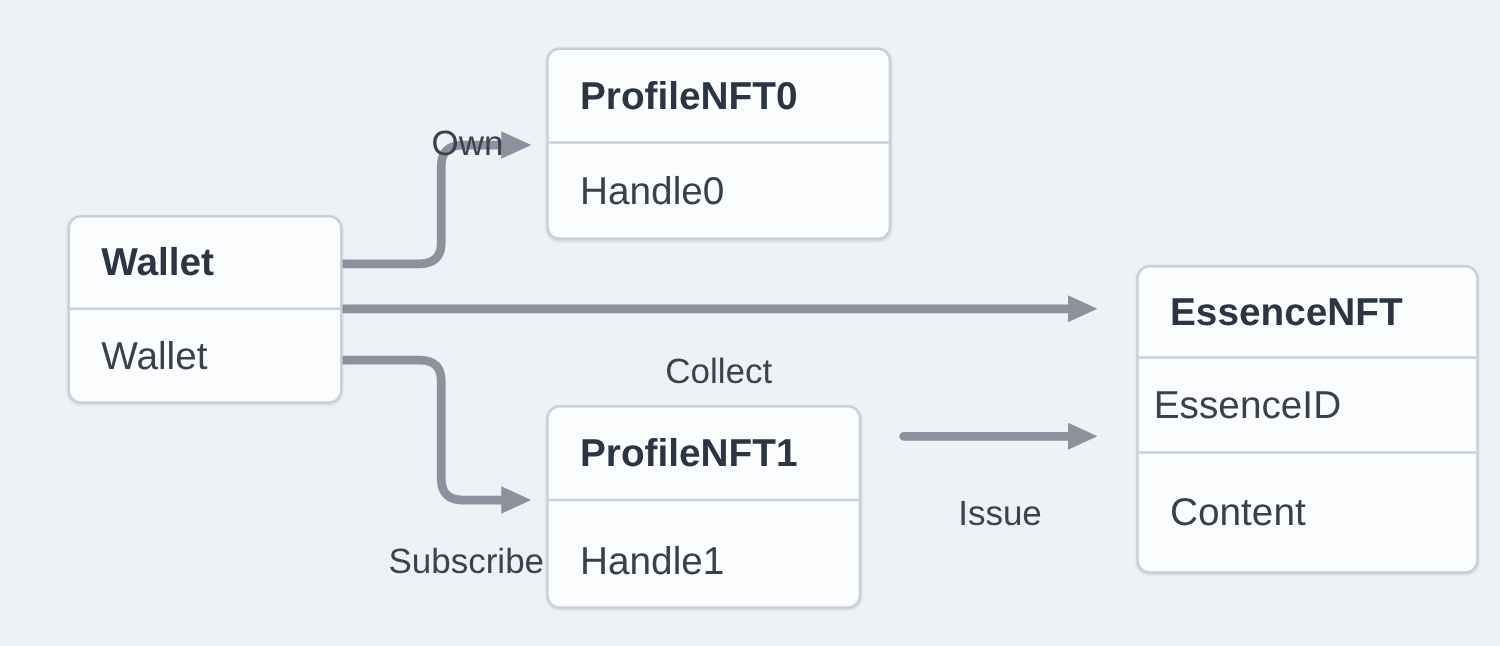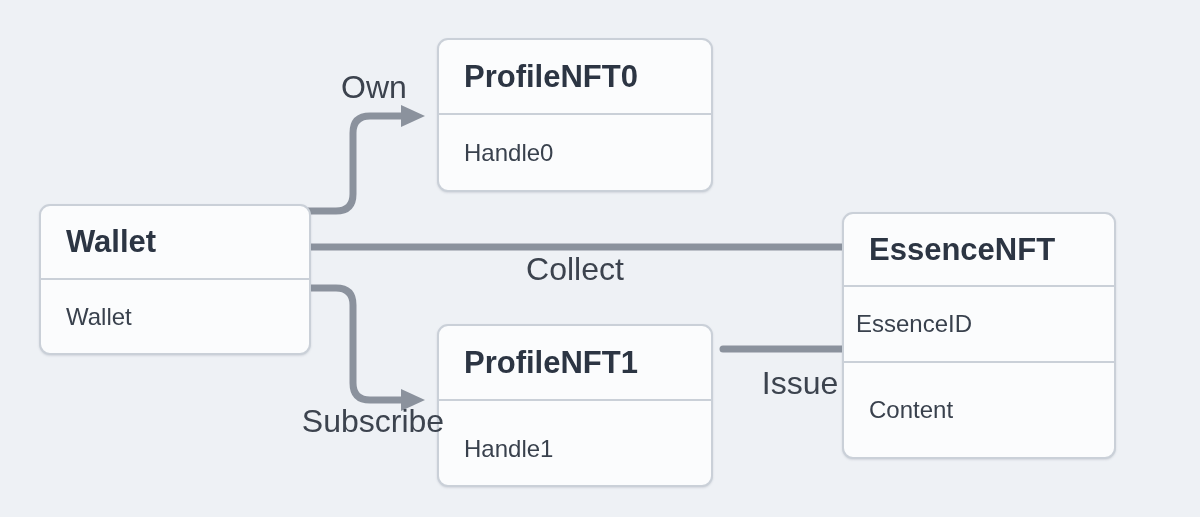--- a/index.html
+++ b/index.html
@@ -50,69 +50,70 @@
     font-size:31px;
     font-weight:700;
     color:var(--header-text);
     border-bottom:2px solid var(--box-border);
     box-sizing:border-box;
   }
   .entity-row{
     display:flex;
     align-items:center;
     padding-left:25px;
-    font-size:24px;
+    font-size:31px;
     font-weight:400;
     color:var(--row-text);
     border-bottom:2px solid var(--box-border);
     box-sizing:border-box;
   }
   .entity-row:last-child{border-bottom:none;}
   .edge-label{
     position:absolute;
     transform:translate(-50%,-50%);
-    font-size:32px;
+    font-size:28px;
     font-weight:400;
     color:var(--label-text);
     white-space:nowrap;
+    margin-top:28px;
   }
 </style>
 </head>
 <body>
 
 <div class="canvas">
 
   <svg class="arrow-layer" viewBox="0 0 1200 517" aria-hidden="true">
     <defs>
       <marker id="arrowhead" markerUnits="userSpaceOnUse" markerWidth="26" markerHeight="24" refX="3" refY="11" orient="auto">
         <path d="M0,0 L24,11 L0,22 Z" fill="#8b929d"></path>
       </marker>
     </defs>
     <path class="arrow" d="M 272 211 H 336 Q 353 211 353 194 V 133 Q 353 116 370 116 H 404" marker-end="url(#arrowhead)" stroke="#8b929d"></path>
     <path class="arrow" d="M 266 247 H 857" marker-end="url(#arrowhead)" stroke="#8b929d"></path>
     <path class="arrow" d="M 272 288 H 336 Q 353 288 353 305 V 383 Q 353 400 370 400 H 404" marker-end="url(#arrowhead)" stroke="#8b929d"></path>
     <path class="arrow" d="M 723 349 H 857" marker-end="url(#arrowhead)" stroke="#8b929d"></path>
   </svg>
 
-  <div class="entity" style="left:39px;top:172px;width:272px;margin-top:32px;">
+  <div class="entity" style="left:54px;top:172px;width:220px;">
     <div class="entity-header" style="height:74px;">Wallet</div>
     <div class="entity-row" style="height:73px;">Wallet</div>
   </div>
 
   <div class="entity" style="left:437px;top:38px;width:276px;">
     <div class="entity-header" style="height:75px;">ProfileNFT0</div>
     <div class="entity-row" style="height:75px;">Handle0</div>
   </div>
 
-  <div class="entity" style="left:437px;top:324px;width:276px;">
+  <div class="entity" style="left:437px;top:324px;width:252px;">
     <div class="entity-header" style="height:75px;">ProfileNFT1</div>
     <div class="entity-row" style="height:72px;margin-top:12px;">Handle1</div>
   </div>
 
-  <div class="entity" style="left:842px;top:212px;width:274px;text-align:right;">
+  <div class="entity" style="left:909px;top:212px;width:274px;text-align:right;">
     <div class="entity-header" style="height:73px;">EssenceNFT</div>
     <div class="entity-row" style="height:76px;padding-left:12px;">EssenceID</div>
     <div class="entity-row" style="height:94px;">Content</div>
   </div>
 
   <div class="edge-label" style="left:374px;top:87px;">Own</div>
   <div class="edge-label" style="left:575px;top:269px;">Collect</div>
   <div class="edge-label" style="left:373px;top:421px;">Subscribe</div>
   <div class="edge-label" style="left:800px;top:383px;">Issue</div>
 

